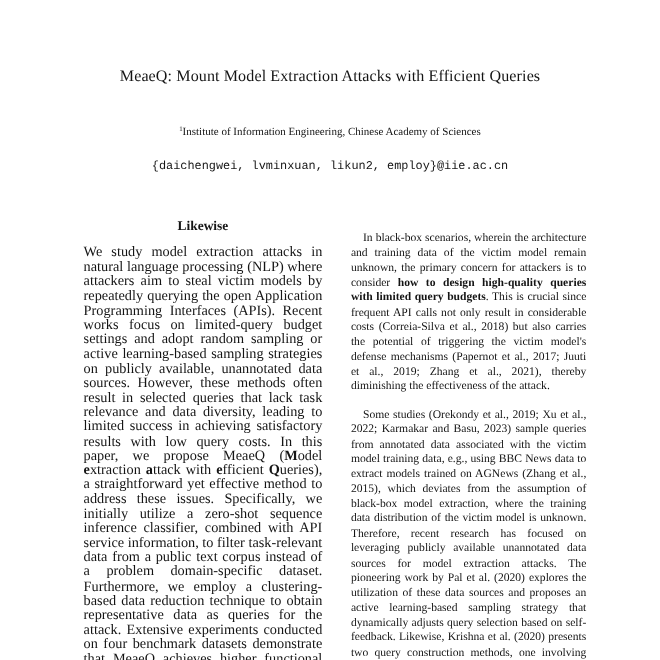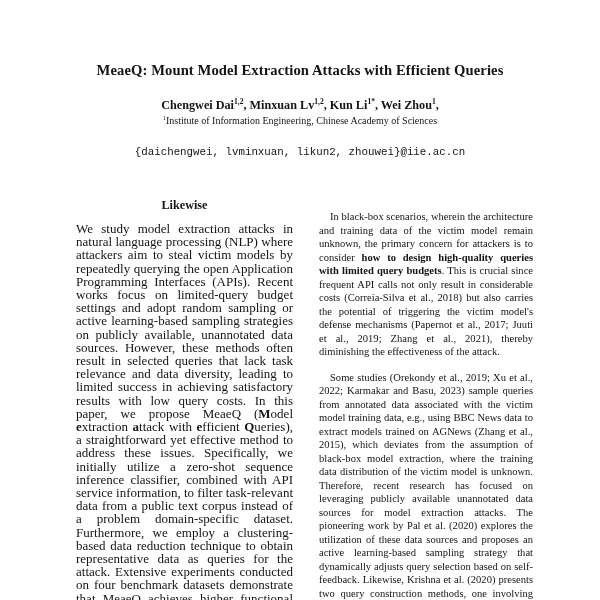--- a/index.html
+++ b/index.html
@@ -10,21 +10,21 @@
     position: relative;
     font-family: "Liberation Serif", "DejaVu Serif", serif;
     color: #141414;
     -webkit-font-smoothing: antialiased;
   }
   .page { position: absolute; inset: 0; }
 
   .title {
     position: absolute; top: 62px; left: 30px; width: 540px;
     margin: 0; text-align: center;
-    font-size: 14.6px; font-weight: bold; letter-spacing: 0.1px;
+    font-size: 14.6px; font-weight: normal; letter-spacing: 0.1px;
   }
   .authors {
     position: absolute; top: 98px; left: 30px; width: 540px;
     text-align: center; font-size: 12.2px; font-weight: bold;
   }
   .affil {
     position: absolute; left: 30px; width: 540px;
     text-align: center; font-size: 10px;
   }
   .affil1 { top: 115px; }
@@ -64,25 +64,24 @@
   }
   sup { font-size: 0.62em; line-height: 0; vertical-align: super; }
 </style>
 </head>
 <body>
 
 <div class="page">
 
   <h1 class="title">MeaeQ: Mount Model Extraction Attacks with Efficient Queries</h1>
 
-  <div class="authors"><span class="b">Chengwei Dai</span><sup class="b">1,2</sup><span class="b">, </span><span class="b">Minxuan Lv</span><sup class="b">1,2</sup><span class="b">, </span><span class="b">Kun Li</span><sup class="b">1*</sup><span class="b">, </span><span class="b">Wei Zhou</span><sup class="b">1</sup><span class="b">,</span></div>
 
   <div class="affil affil1"><sup>1</sup><span>Institute of Information Engineering, Chinese Academy of Sciences</span></div>
 
-  <div class="email">{daichengwei, lvminxuan, likun2, zhouwei}@iie.ac.cn</div>
+  <div class="email">{daichengwei, lvminxuan, likun2, employ}@iie.ac.cn</div>
 
   <div class="col col-left">
     <div class="abs-head">Likewise</div>
     <div class="abs-body"><span>We study model extraction attacks in natural language processing (NLP) where attackers aim to steal victim models by repeatedly querying the open Application Programming Interfaces (APIs). Recent works focus on limited-query budget settings and adopt random sampling or active learning-based sampling strategies on publicly available, unannotated data sources. However, these methods often result in selected queries that lack task relevance and data diversity, leading to limited success in achieving satisfactory results with low query costs. In this paper, we propose MeaeQ (</span><span class="b">M</span><span>odel </span><span class="b">e</span><span>xtraction </span><span class="b">a</span><span>ttack with </span><span class="b">e</span><span>fficient </span><span class="b">Q</span><span>ueries), a straightforward yet effective method to address these issues. Specifically, we initially utilize a zero-shot sequence inference classifier, combined with API service information, to filter task-relevant data from a public text corpus instead of a problem domain-specific dataset. Furthermore, we employ a clustering-based data reduction technique to obtain representative data as queries for the attack. Extensive experiments conducted on four benchmark datasets demonstrate that MeaeQ achieves higher functional similarity to the victim model than baselines while requiring fewer queries. Our code is available at </span><span class="mono">https://github.com/C-W-D/MeaeQ</span><span>.</span></div>
     <div class="sec-head">
       <span class="sec-num">1</span><span class="sec-title">Introduction</span>
     </div>
   </div>
 
   <div class="col col-right">

